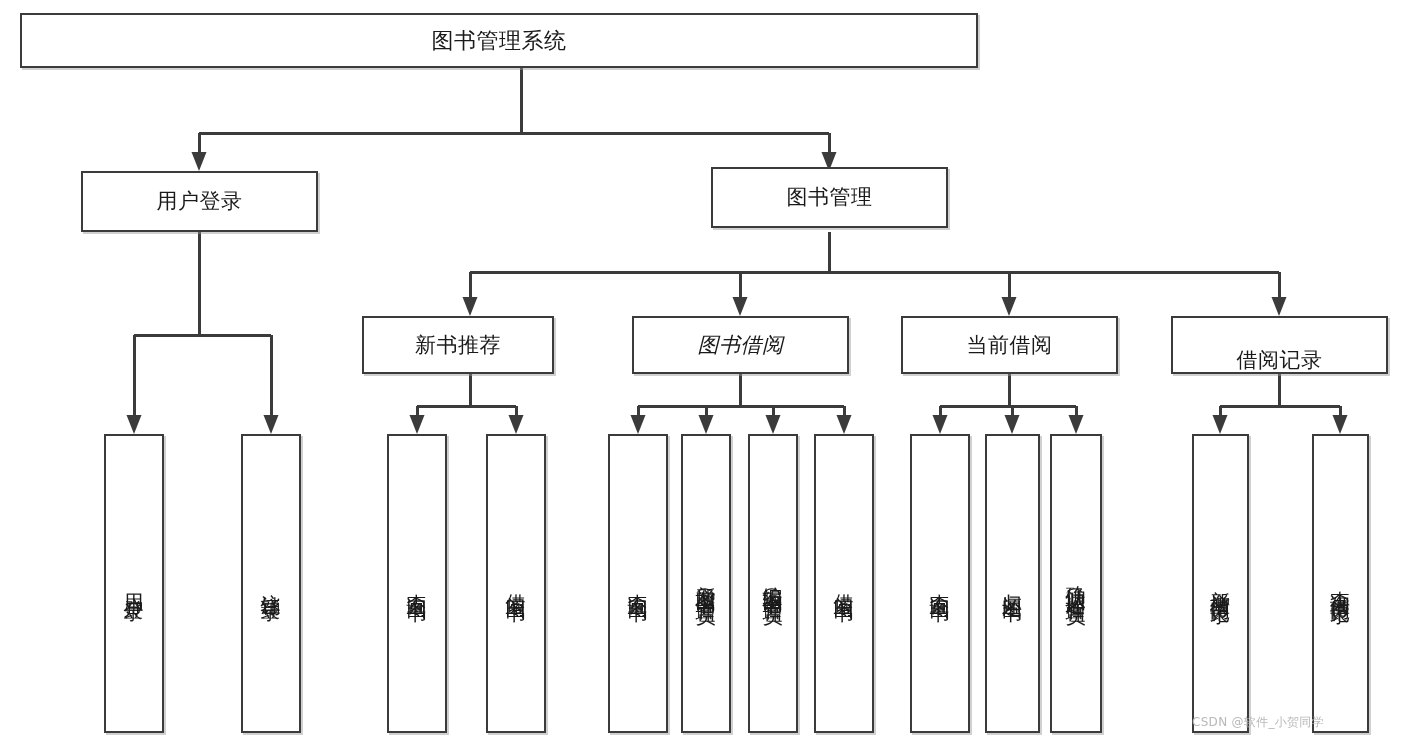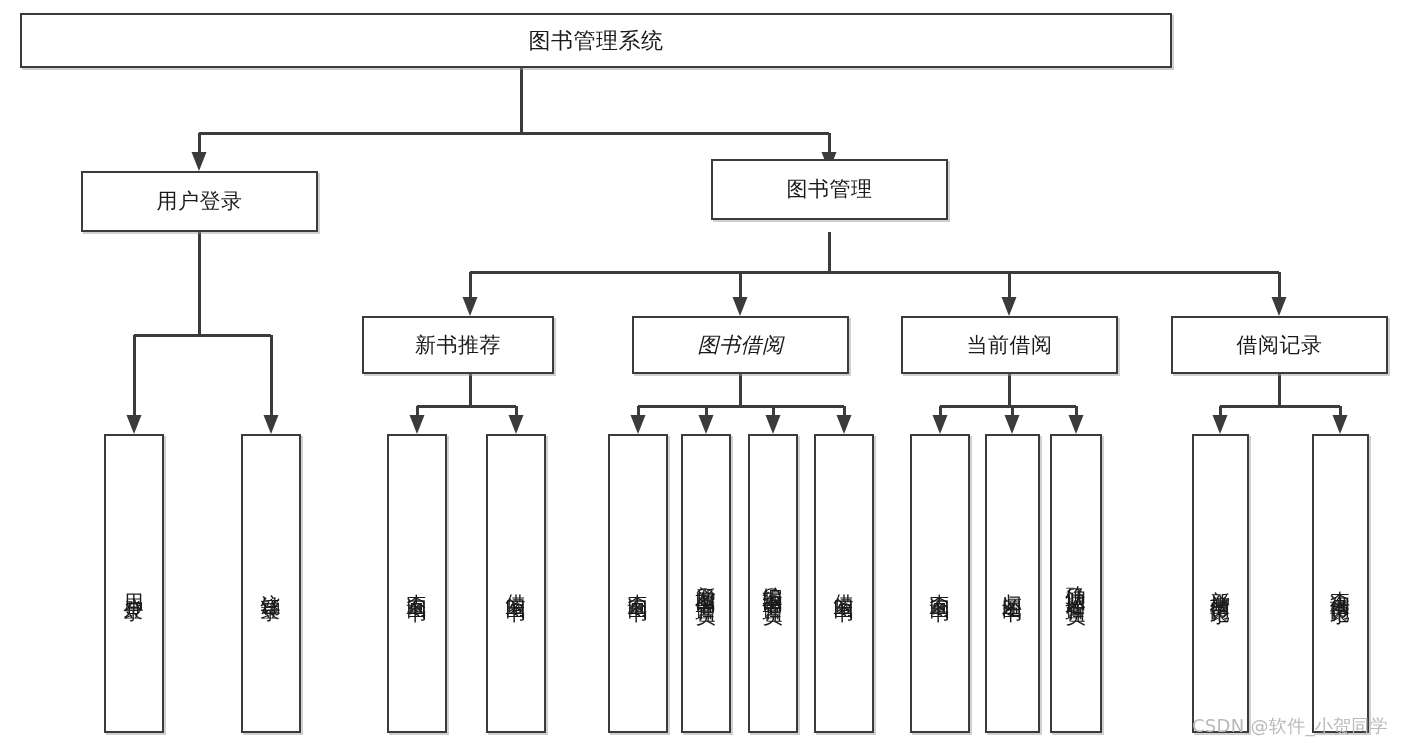--- a/index.html
+++ b/index.html
@@ -65,21 +65,21 @@
     text-orientation: upright;
     font-size: 20px;
     letter-spacing: 3px;
     line-height: 1;
     max-height: 100%;
   }
   
   .watermark {
     position: absolute;
     font-family: "DejaVu Sans", "Liberation Sans", sans-serif;
-    font-size: 18px;
+    font-size: 12px;
     color: #b9b9b9;
     white-space: nowrap;
     letter-spacing: 0.3px;
     pointer-events: none;
     user-select: none;
   }
 </style>
 </head>
 <body>
 
@@ -134,39 +134,39 @@
       <path d="M 1068.5 415 L 1083.5 415 L 1076 434 Z" fill="#3b3b3b"></path>
       <line x1="1279" y1="374" x2="1279" y2="406" stroke="#3b3b3b" stroke-width="3" shape-rendering="crispEdges"></line>
       <line x1="1220" y1="406" x2="1340" y2="406" stroke="#3b3b3b" stroke-width="3" shape-rendering="crispEdges"></line>
       <line x1="1220" y1="406" x2="1220" y2="417" stroke="#3b3b3b" stroke-width="3" shape-rendering="crispEdges"></line>
       <path d="M 1212.5 415 L 1227.5 415 L 1220 434 Z" fill="#3b3b3b"></path>
       <line x1="1340" y1="406" x2="1340" y2="417" stroke="#3b3b3b" stroke-width="3" shape-rendering="crispEdges"></line>
       <path d="M 1332.5 415 L 1347.5 415 L 1340 434 Z" fill="#3b3b3b"></path>
     </svg>
 
   <div id="node-layer">
-      <div class="node-box horiz root" style="left: 20px; top: 13px; width: 1152px; height: 55px;">
+      <div class="node-box horiz root" style="left: 20px; top: 13px; width: 958px; height: 55px;">
         <span class="node-label">图书管理系统</span>
       </div>
       <div class="node-box horiz" style="left: 81px; top: 171px; width: 237px; height: 61px;">
         <span class="node-label">用户登录</span>
       </div>
-      <div class="node-box horiz" style="left: 711px; top: 159px; width: 237px; height: 61px;">
+      <div class="node-box horiz" style="left: 711px; top: 167px; width: 237px; height: 61px;">
         <span class="node-label">图书管理</span>
       </div>
       <div class="node-box horiz" style="left: 362px; top: 316px; width: 192px; height: 58px;">
         <span class="node-label">新书推荐</span>
       </div>
       <div class="node-box horiz" style="left: 632px; top: 316px; width: 217px; height: 58px; font-style: italic;">
         <span class="node-label">图书借阅</span>
       </div>
       <div class="node-box horiz" style="left: 901px; top: 316px; width: 217px; height: 58px;">
         <span class="node-label">当前借阅</span>
       </div>
-      <div class="node-box horiz" style="left: 1171px; top: 316px; width: 217px; height: 58px;">
+      <div class="node-box horiz" style="left: 1171px; top: 316px; width: 217px; height: 58px; align-items: flex-end;">
         <span class="node-label">借阅记录</span>
       </div>
       <div class="node-box vert" style="left: 104px; top: 434px; width: 60px; height: 299px;">
         <span class="node-label">用户登录</span>
       </div>
       <div class="node-box vert" style="left: 241px; top: 434px; width: 60px; height: 299px;">
         <span class="node-label">注销登录</span>
       </div>
       <div class="node-box vert" style="left: 387px; top: 434px; width: 60px; height: 299px;">
         <span class="node-label">查询图书</span>

